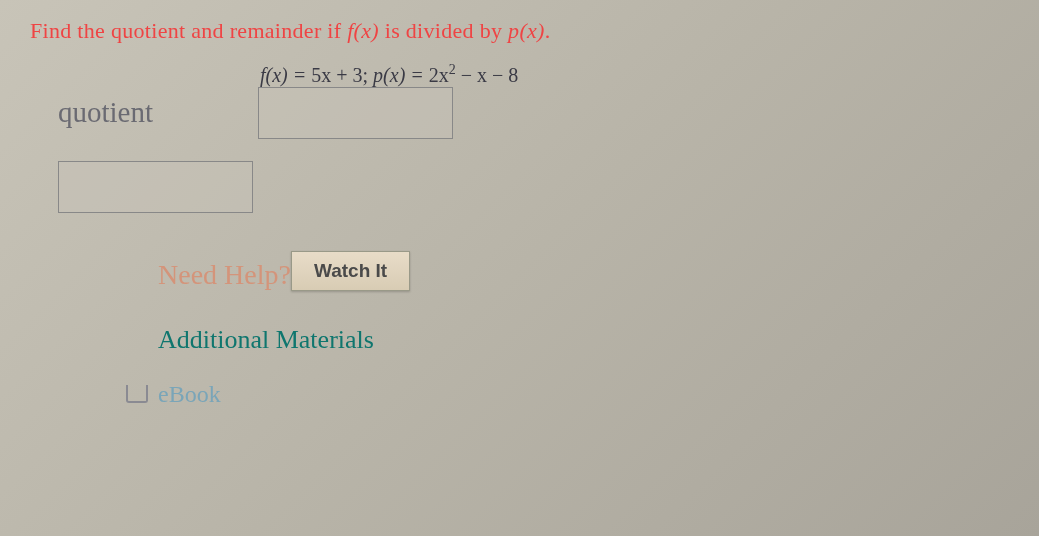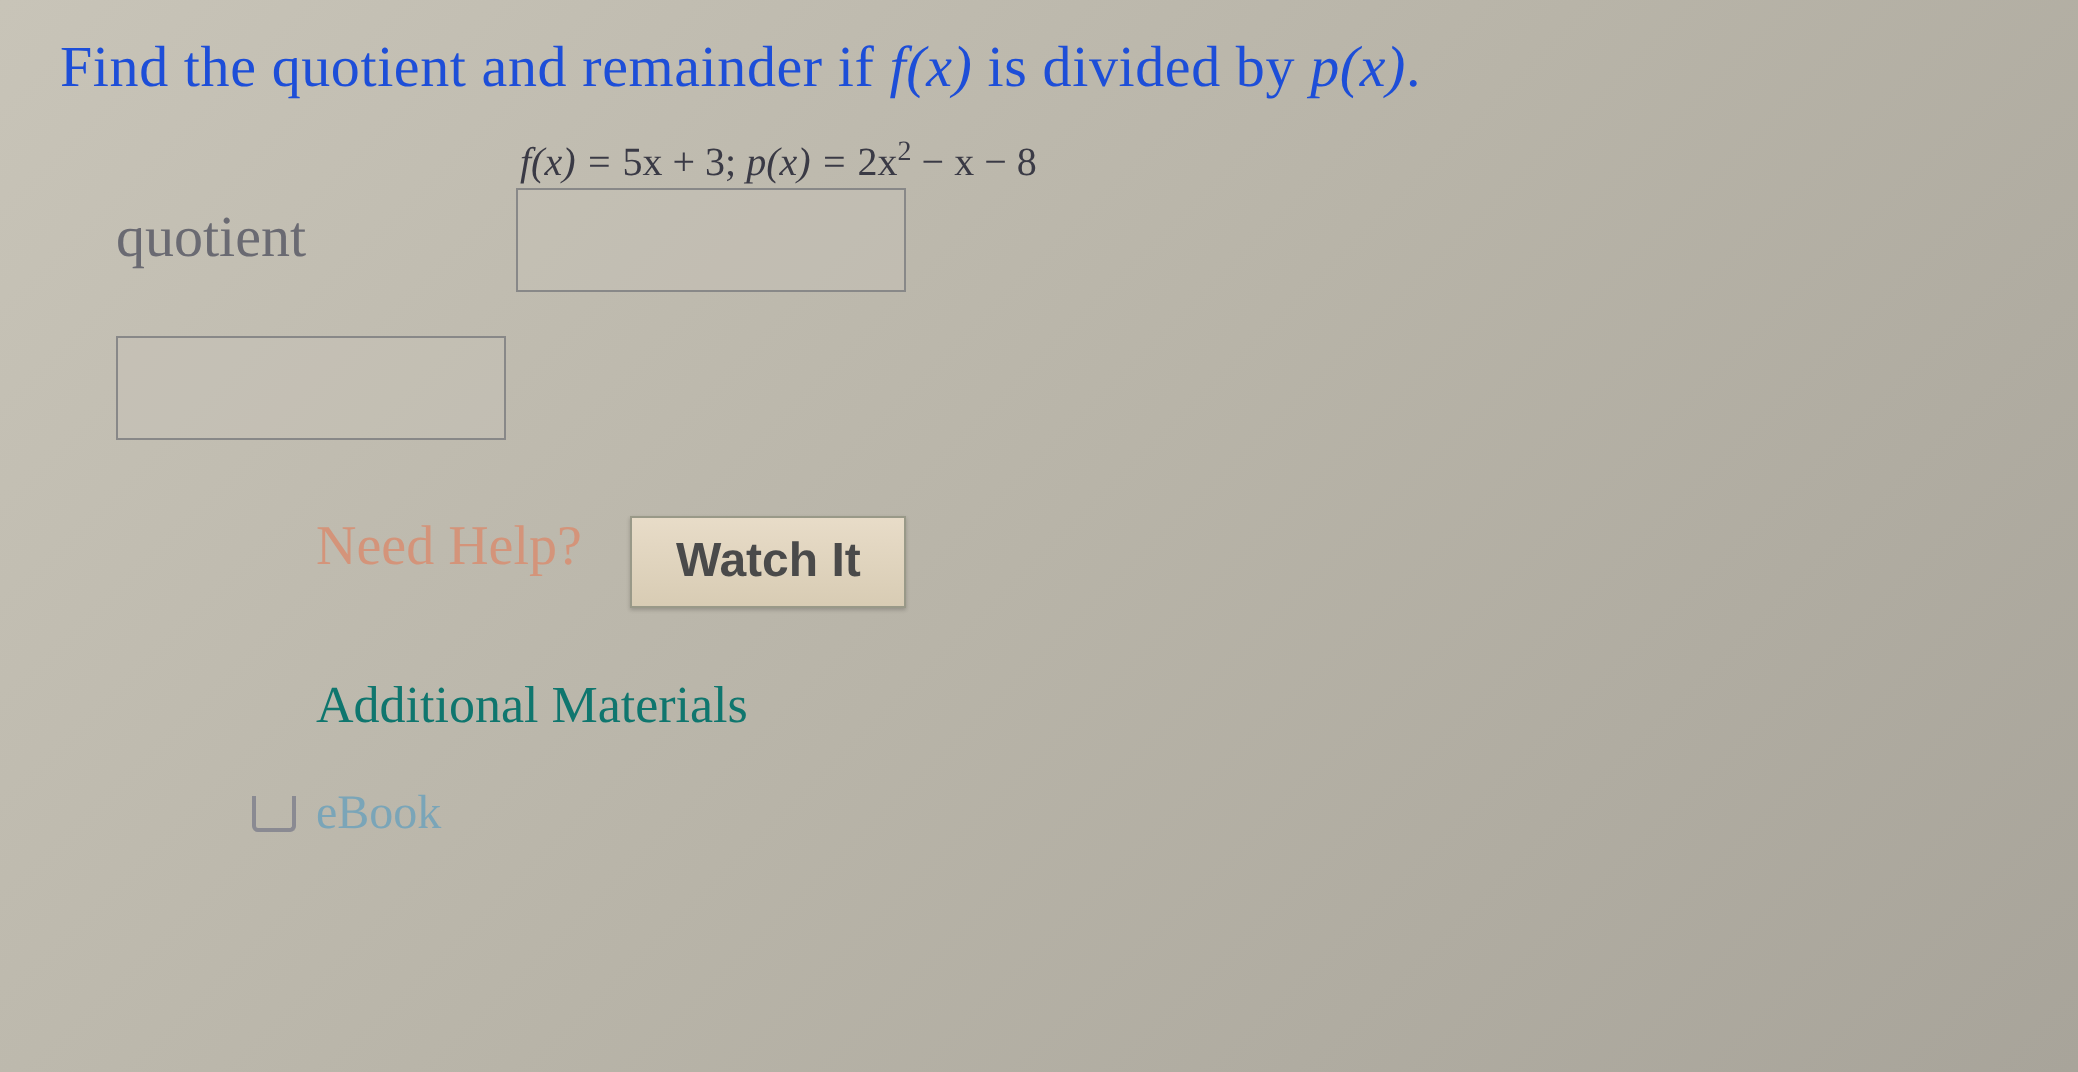--- a/index.html
+++ b/index.html
@@ -11,22 +11,22 @@
       width: 1039px;
       height: 536px;
       background: linear-gradient(135deg, #c8c4b8 0%, #b8b4a8 50%, #a8a49a 100%);
       font-family: Georgia, 'Times New Roman', serif;
       color: #4a4a5a;
       padding: 18px 30px;
       overflow: hidden;
       position: relative;
     }
     .question-text {
-      font-size: 29px;
-      color: #1d4ed8;
+      font-size: 22px;
+      color: #ef4444;
       margin-bottom: 18px;
       letter-spacing: 0.3px;
     }
     .italic {
       font-style: italic;
     }
     .equation-row {
       font-size: 20px;
       color: #3a3a45;
       margin-left: 230px;
@@ -48,33 +48,32 @@
       background: rgba(200, 196, 186, 0.4);
       border: 1px solid #888;
       font-size: 20px;
       padding: 4px 8px;
       font-family: Georgia, serif;
     }
     .help-row {
       margin-left: 128px;
       margin-top: 38px;
       display: flex;
-      align-items: flex-start;
-      gap: 24px;
+      align-items: flex-end;
     }
     .need-help {
       font-size: 28px;
       color: #d4947a;
       font-weight: 500;
     }
     .watch-btn {
       background: linear-gradient(#e8dcc8, #d8ccb4);
       border: 1px solid #998;
       padding: 8px 22px;
-      font-size: 24px;
+      font-size: 19px;
       font-weight: bold;
       color: #4a4a4a;
       cursor: pointer;
       font-family: Arial, sans-serif;
       box-shadow: 0 1px 2px rgba(0,0,0,0.2);
     }
     .additional {
       margin-left: 128px;
       margin-top: 34px;
       font-size: 26px;

